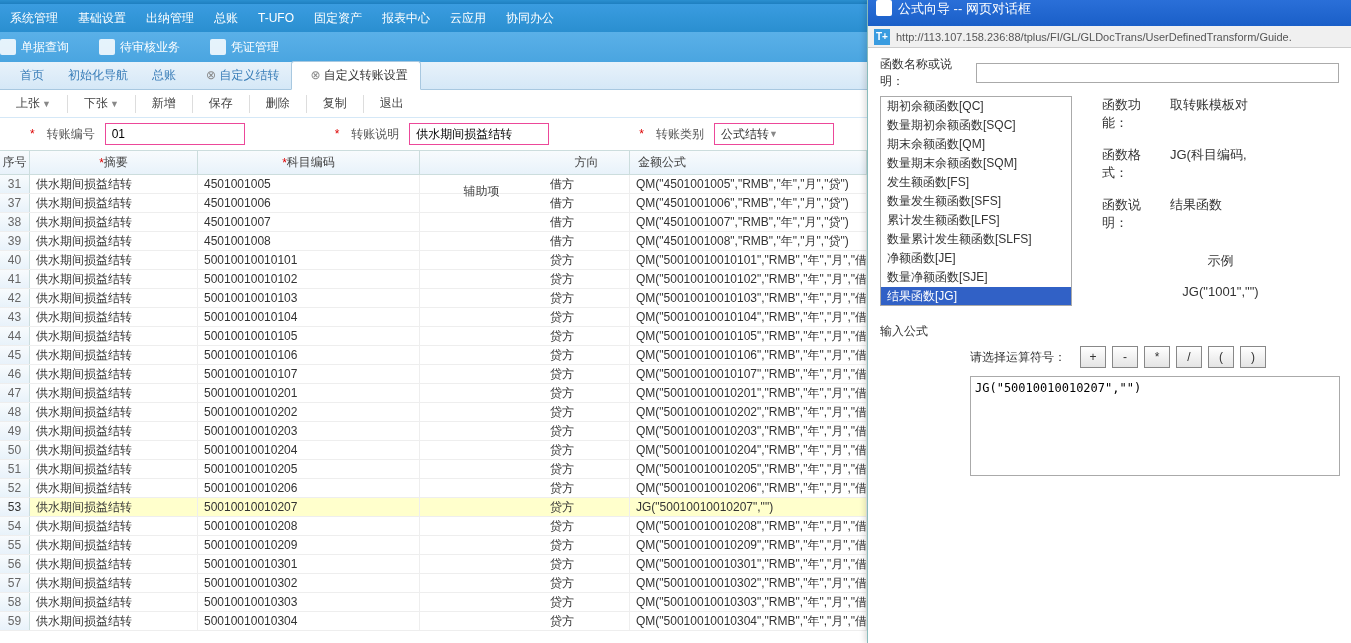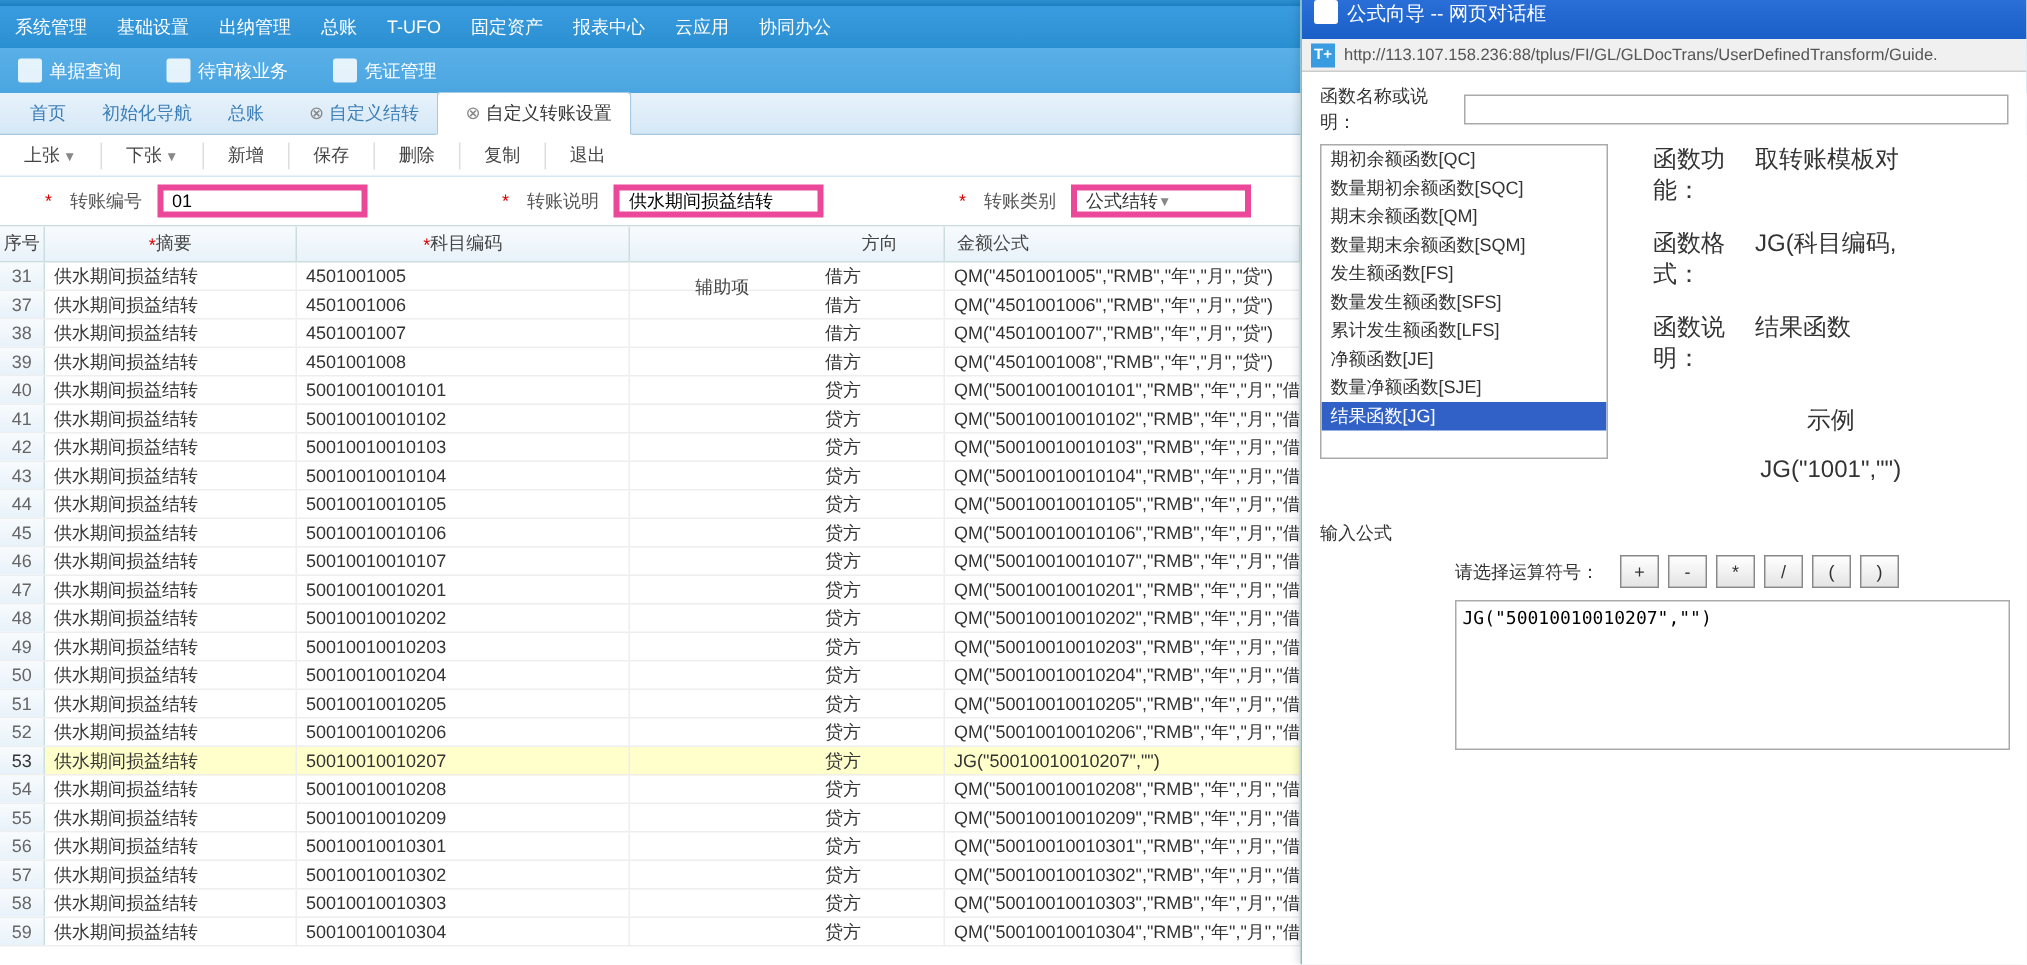--- a/index.html
+++ b/index.html
@@ -2,41 +2,41 @@
 <html><head>
 <meta charset="utf-8">
 <style>
 * { margin: 0; padding: 0; box-sizing: border-box; }
 body { font-family: "Microsoft YaHei", SimSun, sans-serif; font-size: 12px; color: #333; overflow: hidden; background: #fff; width: 1351px; height: 643px; position: relative; }
 
 
 .topnav { background: linear-gradient(#2a8fd0, #1e7fc0); height: 4px; }
 .menubar { background: linear-gradient(#3a9ce0, #2a8fd0); height: 28px; display: flex; align-items: center; padding: 0 10px; gap: 20px; color: #fff; }
 .menubar span { cursor: pointer; }
-.subbar { background: linear-gradient(#5ab0e8, #4aa5e0); height: 30px; display: flex; align-items: center; padding: 0 12px; gap: 30px; color: #fff; }
+.subbar { background: linear-gradient(#5ab0e8, #4aa5e0); height: 30px; display: flex; align-items: center; padding: 0 0; gap: 30px; color: #fff; }
 .subbar .item { display: flex; align-items: center; gap: 5px; cursor: pointer; }
 .subbar .ico { width: 16px; height: 16px; background: #fff; border-radius: 2px; opacity: .85; display: inline-block; }
 
 
 .tabbar { background: linear-gradient(#e8f2fa, #d5e8f7); height: 28px; display: flex; align-items: center; padding: 0 8px; border-bottom: 1px solid #a8c8e0; }
 .tab { padding: 5px 12px; color: #3a7eb8; cursor: pointer; }
 .tab.active { background: #fff; border: 1px solid #a8c8e0; border-bottom: 1px solid #fff; border-radius: 3px 3px 0 0; color: #333; }
 .tab .x { margin-left: 6px; color: #888; }
 
 
 .toolbar { height: 28px; display: flex; align-items: center; padding: 0 8px; gap: 4px; border-bottom: 1px solid #d5e8f7; background: #fff; }
 .toolbar .btn { padding: 3px 8px; cursor: pointer; color: #444; }
 .toolbar .sep { width: 1px; height: 18px; background: #ddd; margin: 0 4px; }
 .toolbar .arrow { font-size: 9px; color: #888; margin-left: 2px; }
 
 
 .formrow { height: 32px; display: flex; align-items: center; padding: 0 30px; gap: 10px; background: #fff; }
 .formrow .lbl { color: #555; }
 .formrow .req { color: #d00; margin-right: 2px; }
-.formrow input, .formrow select, .formrow .sel { border: 4px solid #ec4899; height: 22px; padding: 0 6px; font-size: 12px; }
+.formrow input, .formrow select, .formrow .sel { border: 1px solid #ec4899; height: 22px; padding: 0 6px; font-size: 12px; }
 .formrow input { width: 140px; }
 .formrow .sel { background: #fff; display: inline-flex; align-items: center; justify-content: flex-start; width: 120px; }
 .formrow .sel .dd { color: #888; font-size: 9px; }
 .formrow .ro { border: none; background: transparent; }
 .formrow .gap { width: 70px; }
 
 
 .grid { position: absolute; top: 150px; left: 0; right: 484px; bottom: 0; overflow: hidden; border-top: 1px solid #cdd; }
 .ghead { display: flex; background: linear-gradient(#f8fbfd, #e8f2fa); height: 24px; border-bottom: 1px solid #cdd; }
 .gcol { border-right: 1px solid #cdd; display: flex; align-items: center; justify-content: center; font-size: 12px; color: #444; }
@@ -62,21 +62,21 @@
 .dlg-url .tp { width: 16px; height: 16px; background: #3a9ce0; color: #fff; font-size: 10px; display: flex; align-items: center; justify-content: center; font-weight: bold; }
 .dlg-url .addr { color: #555; font-size: 11px; overflow: hidden; white-space: nowrap; }
 .dlg-body { padding: 8px 12px; }
 .dlg-row { display: flex; align-items: center; margin-bottom: 6px; gap: 6px; }
 .dlg-row .l { width: 90px; color: #333; }
 .dlg-row input { flex: 1; border: 1px solid #aaa; height: 20px; padding: 0 4px; font-size: 12px; }
 .dlg-cols { display: flex; gap: 10px; }
 .dlg-list { width: 192px; border: 1px solid #aaa; height: 210px; overflow: auto; background: #fff; }
 .dlg-list .li { padding: 1px 6px; cursor: pointer; white-space: nowrap; }
 .dlg-list .li.sel { background: #3161c6; color: #fff; }
-.dlg-right { flex: 1; padding-left: 20px; font-size: 16px; }
+.dlg-right { flex: 1; padding-left: 20px; font-size: 13px; }
 .dlg-right .r { margin-bottom: 14px; display: flex; gap: 8px; }
 .dlg-right .rl { width: 60px; color: #333; }
 .dlg-right .rv { color: #333; }
 .dlg-sec { margin-top: 10px; }
 .dlg-sec .hdr { color: #333; margin-bottom: 6px; }
 .dlg-ops { display: flex; align-items: center; gap: 6px; margin-bottom: 8px; padding-left: 90px; }
 .dlg-ops .ol { color: #333; margin-right: 8px; }
 .dlg-ops button { width: 26px; height: 22px; border: 1px solid #888; background: linear-gradient(#fff, #e4e4e4); cursor: pointer; font-size: 12px; color: #333; }
 .dlg-ta { width: 370px; height: 100px; border: 1px solid #aaa; margin-left: 90px; padding: 4px; font-size: 12px; font-family: monospace; resize: none; }
 </style>
@@ -380,20 +380,21 @@
     </div>
     <div class="dlg-cols">
       <div class="dlg-list">
           <div class="li">期初余额函数[QC]</div>
           <div class="li">数量期初余额函数[SQC]</div>
           <div class="li">期末余额函数[QM]</div>
           <div class="li">数量期末余额函数[SQM]</div>
           <div class="li">发生额函数[FS]</div>
           <div class="li">数量发生额函数[SFS]</div>
           <div class="li">累计发生额函数[LFS]</div>
+          <div class="li">数量累计发生额函数[SLFS]</div>
           <div class="li">净额函数[JE]</div>
           <div class="li">数量净额函数[SJE]</div>
           <div class="li sel">结果函数[JG]</div>
         </div>
       <div class="dlg-right">
         <div class="r">
             <span class="rl">函数功能：</span>
             <span class="rv">取转账模板对</span>
           </div>
         <div class="r">

